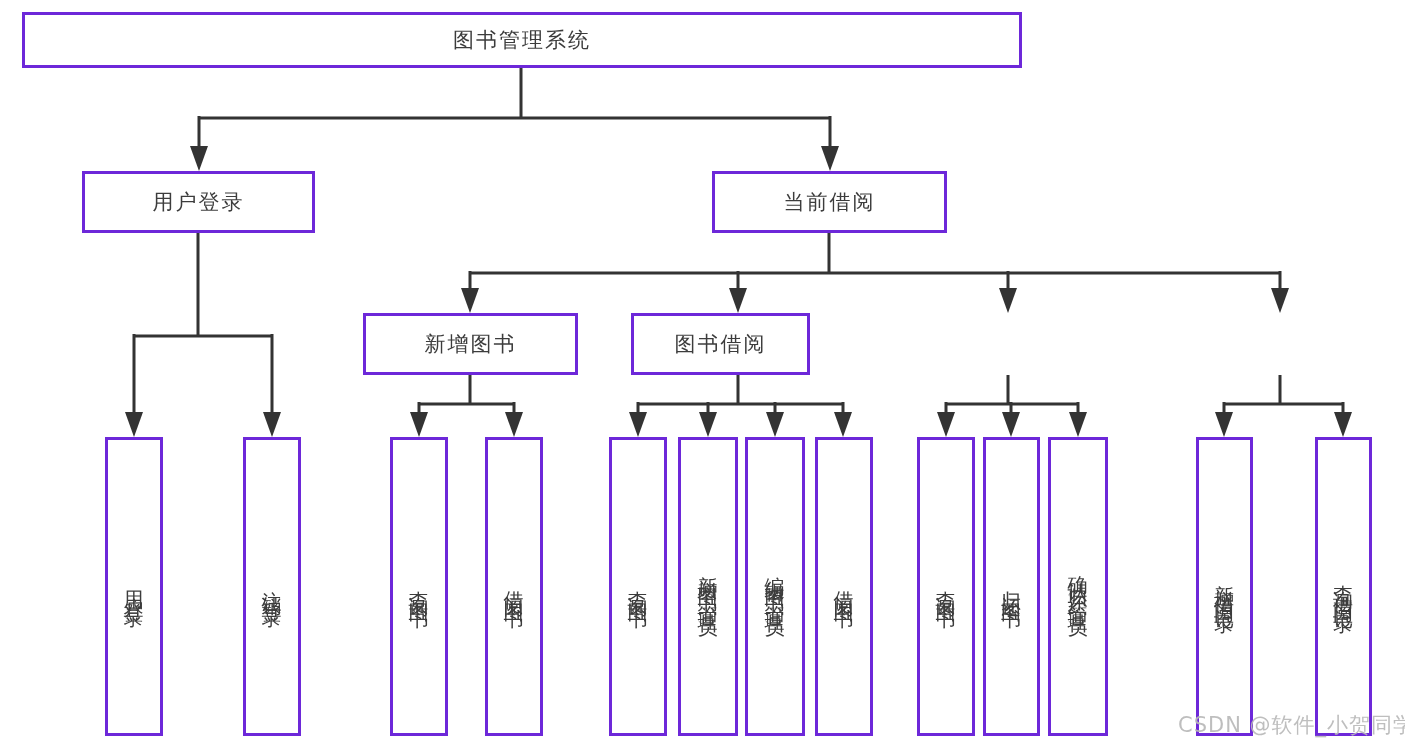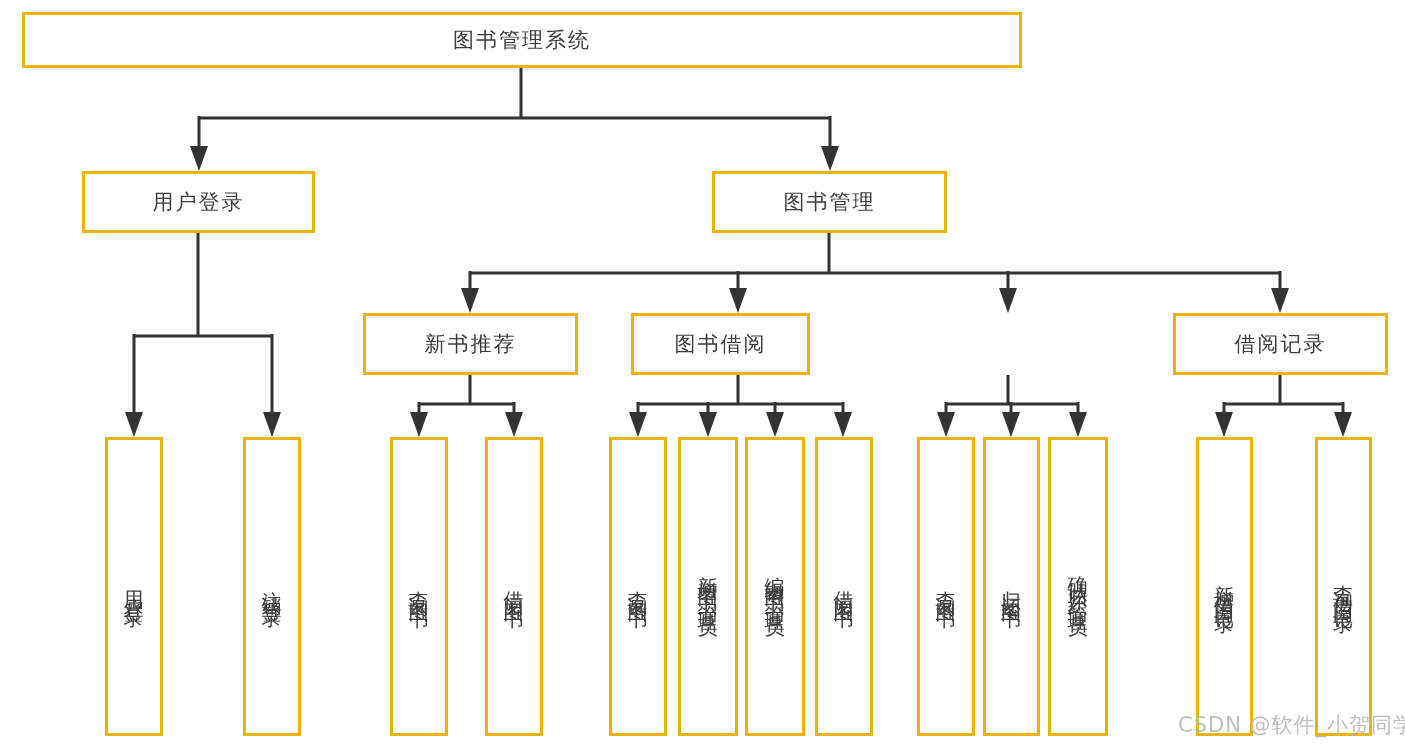--- a/index.html
+++ b/index.html
@@ -7,21 +7,21 @@
     position:relative;
     width:1405px;height:747px;
     background:#ffffff;
     font-family:"DejaVu Sans","Liberation Sans",sans-serif;
     overflow:hidden;
   }
   .wires{position:absolute;left:0;top:0;z-index:1;}
   .node{
     position:absolute;
     box-sizing:border-box;
-    border:3px solid #eab308;
+    border:3px solid #6d28d9;
     background:#ffffff;
     display:flex;align-items:center;justify-content:center;
     color:#3c3c3c;
     font-size:21px;
     letter-spacing:2px;
     z-index:2;
     text-align:center;
   }
   .h{height:62px;}
   .root{left:22px;top:12px;width:1000px;height:56px;}
@@ -92,25 +92,24 @@
       <polygon points="1069,412 1087,412 1078,437"></polygon>
 
       <polygon points="1215,412 1233,412 1224,437"></polygon>
       <polygon points="1334,412 1352,412 1343,437"></polygon>
     </g>
   </svg>
 
   <div class="node root">图书管理系统</div>
 
   <div class="node h" style="left:82px;top:171px;width:233px;">用户登录</div>
-  <div class="node h" style="left:712px;top:171px;width:235px;">图书管理</div>
+  <div class="node h" style="left:712px;top:171px;width:235px;">当前借阅</div>
 
-  <div class="node h" style="left:363px;top:313px;width:215px;">新书推荐</div>
+  <div class="node h" style="left:363px;top:313px;width:215px;">新增图书</div>
   <div class="node h" style="left:631px;top:313px;width:179px;">图书借阅</div>
-  <div class="node h" style="left:1173px;top:313px;width:215px;">借阅记录</div>
 
   <div class="node v" style="left:105px;width:58px;">用户登录</div>
   <div class="node v" style="left:243px;width:58px;">注销登录</div>
 
   <div class="node v" style="left:390px;width:58px;">查询图书</div>
   <div class="node v" style="left:485px;width:58px;">借阅图书</div>
 
   <div class="node v" style="left:609px;width:58px;">查询图书</div>
   <div class="node v" style="left:678px;width:60px;">新增图书（管理员）</div>
   <div class="node v" style="left:745px;width:60px;">编辑图书（管理员）</div>

